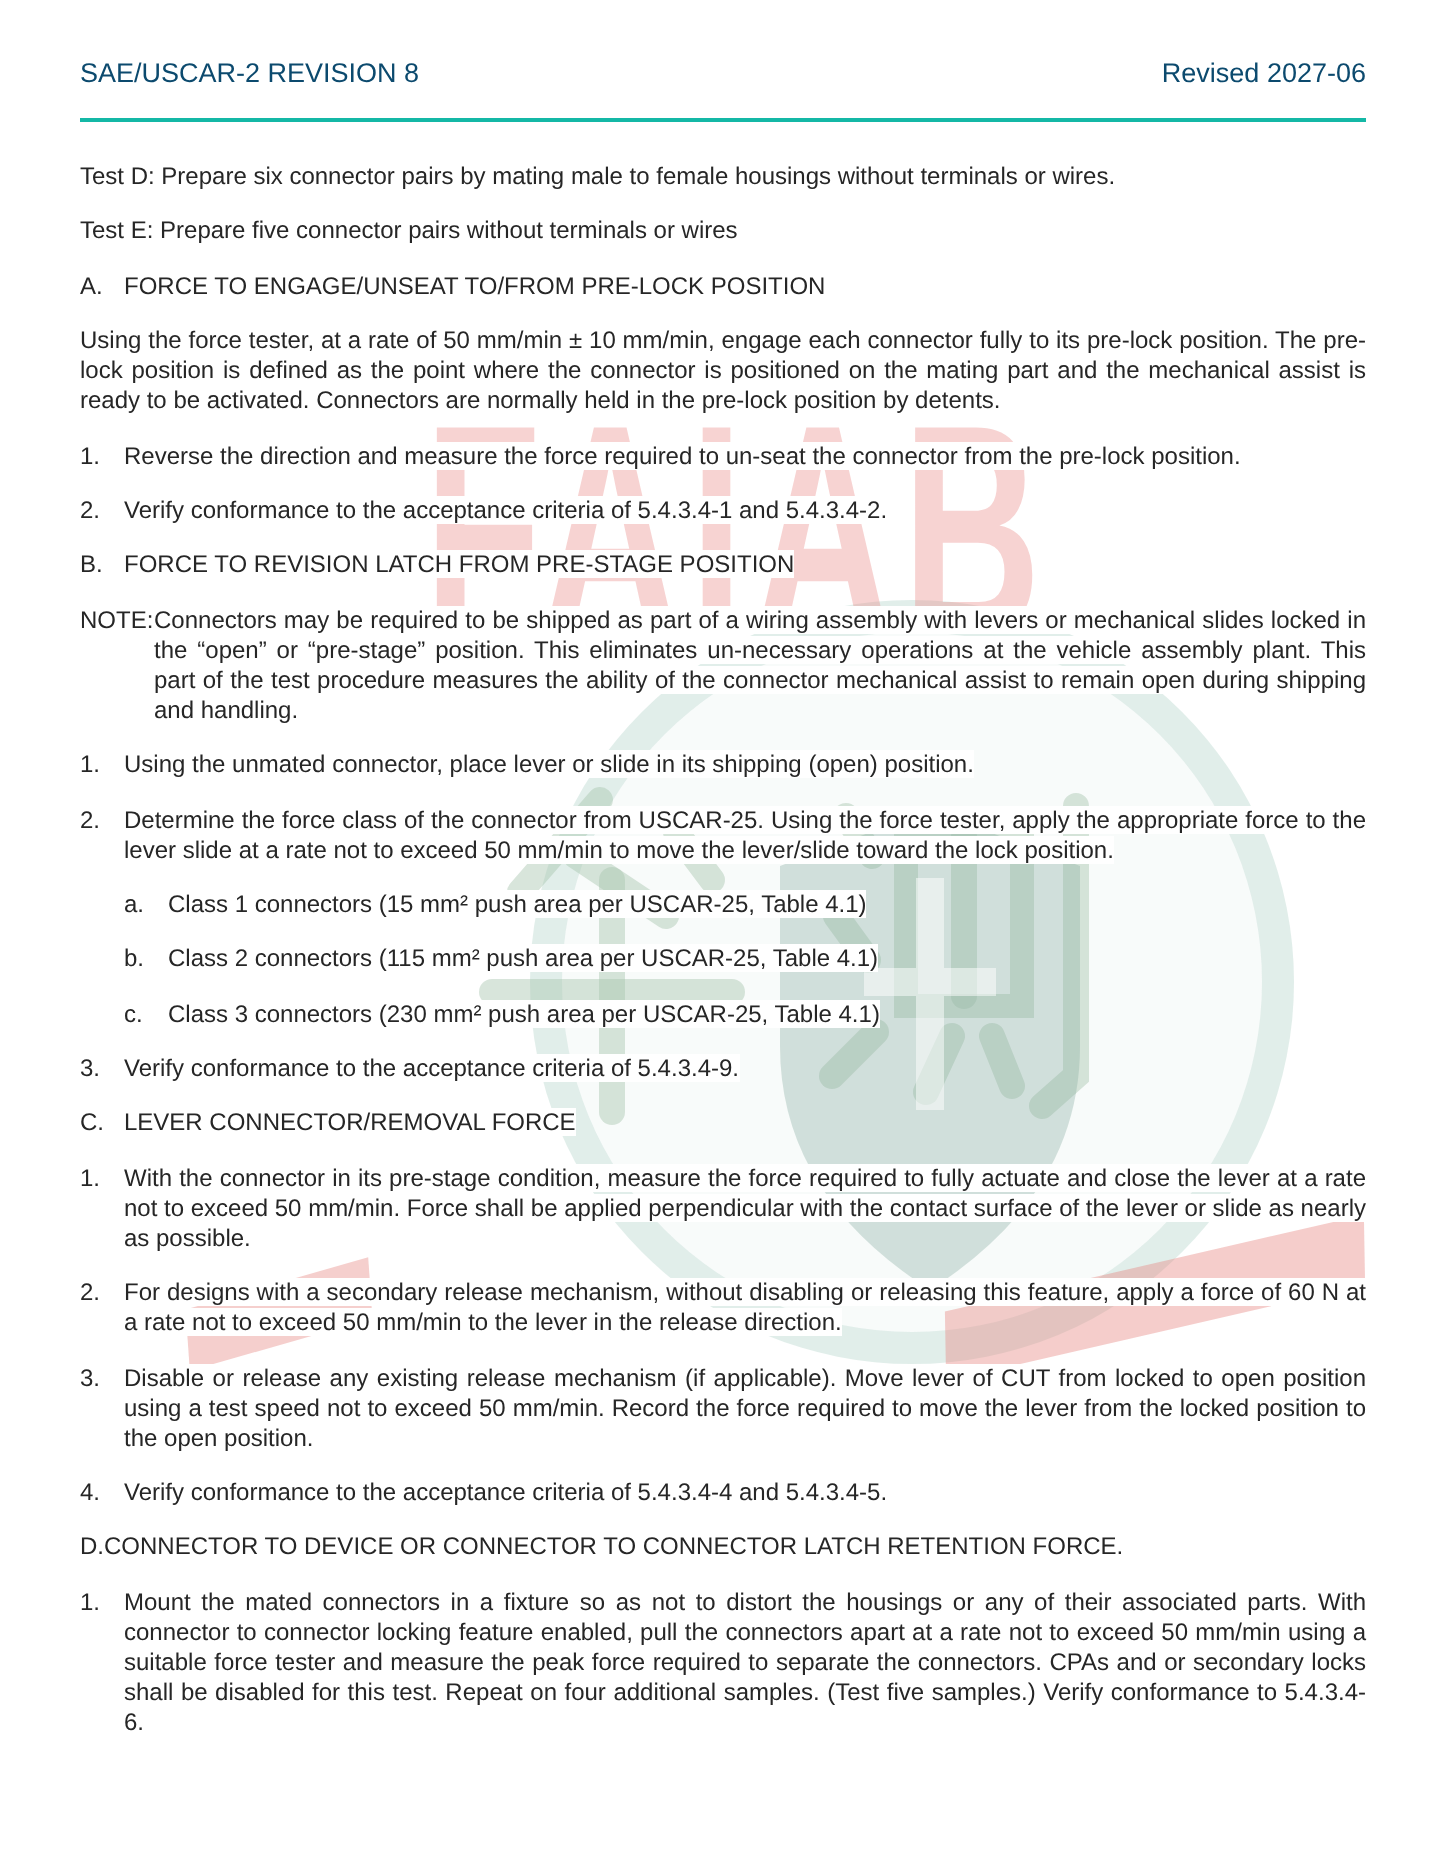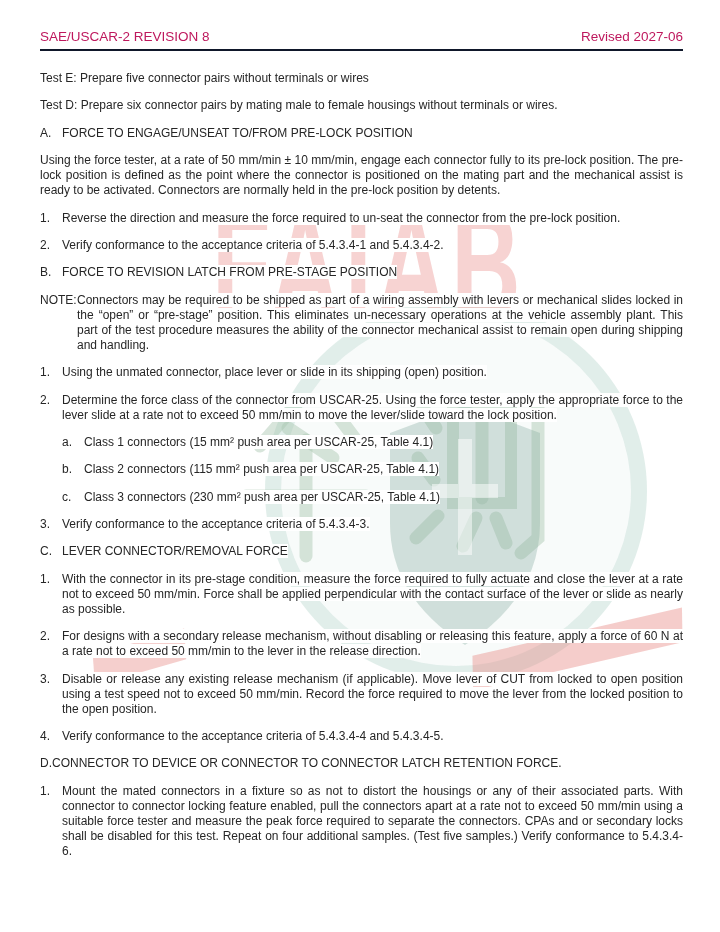--- a/index.html
+++ b/index.html
@@ -37,23 +37,23 @@
   }
   .wm-ribbon-left{
     position:absolute;left:92px;top:642px;width:95px;height:30px;
     background:rgba(230,136,130,0.40);
     transform:rotate(-16deg) skewX(-12deg);
   }
   
   .header{
     position:relative;z-index:2;
     margin:28px 37px 0 40px;
-    font-size:13.5px;line-height:17px;color:#be185d;
-    border-bottom:2px solid #0f172a;
-    padding-bottom:4px;
+    font-size:13.5px;line-height:17px;color:#0c4a6e;
+    border-bottom:2px solid #14b8a6;
+    padding-bottom:14px;
   }
   .hrow{display:flex;justify-content:space-between;align-items:baseline;}
   .hrow span{background:#fff;}
   
   .doc-body{
     position:relative;z-index:1;
     margin:20px 37px 0 40px;
     font-size:12px;line-height:15px;
   }
   .block{display:flex;align-items:flex-start;margin-bottom:12.4px;}
@@ -107,28 +107,28 @@
     <div class="hrow">
       <span>SAE/USCAR-2 REVISION 8</span>
       <span>Revised 2027-06</span>
     </div>
   </div>
 
   <div class="doc-body">
     <div class="block no-label">
 
       <div class="text-wrap">
+        <span class="text">Test D: Prepare six connector pairs by mating male to female housings without terminals or wires.</span>
+      </div>
+    </div>
+
+    <div class="block no-label">
+
+      <div class="text-wrap">
         <span class="text">Test E: Prepare five connector pairs without terminals or wires</span>
-      </div>
-    </div>
-
-    <div class="block no-label">
-
-      <div class="text-wrap">
-        <span class="text">Test D: Prepare six connector pairs by mating male to female housings without terminals or wires.</span>
       </div>
     </div>
 
     <div class="block">
       <span class="label">A.</span>
       <div class="text-wrap">
         <span class="text">FORCE TO ENGAGE/UNSEAT TO/FROM PRE-LOCK POSITION</span>
       </div>
     </div>
 
@@ -198,21 +198,21 @@
     <div class="block indent-1">
       <span class="label">c.</span>
       <div class="text-wrap">
         <span class="text">Class 3 connectors (230 mm² push area per USCAR-25, Table 4.1)</span>
       </div>
     </div>
 
     <div class="block">
       <span class="label">3.</span>
       <div class="text-wrap">
-        <span class="text">Verify conformance to the acceptance criteria of 5.4.3.4-3.</span>
+        <span class="text">Verify conformance to the acceptance criteria of 5.4.3.4-9.</span>
       </div>
     </div>
 
     <div class="block">
       <span class="label">C.</span>
       <div class="text-wrap">
         <span class="text">LEVER CONNECTOR/REMOVAL FORCE</span>
       </div>
     </div>
 

